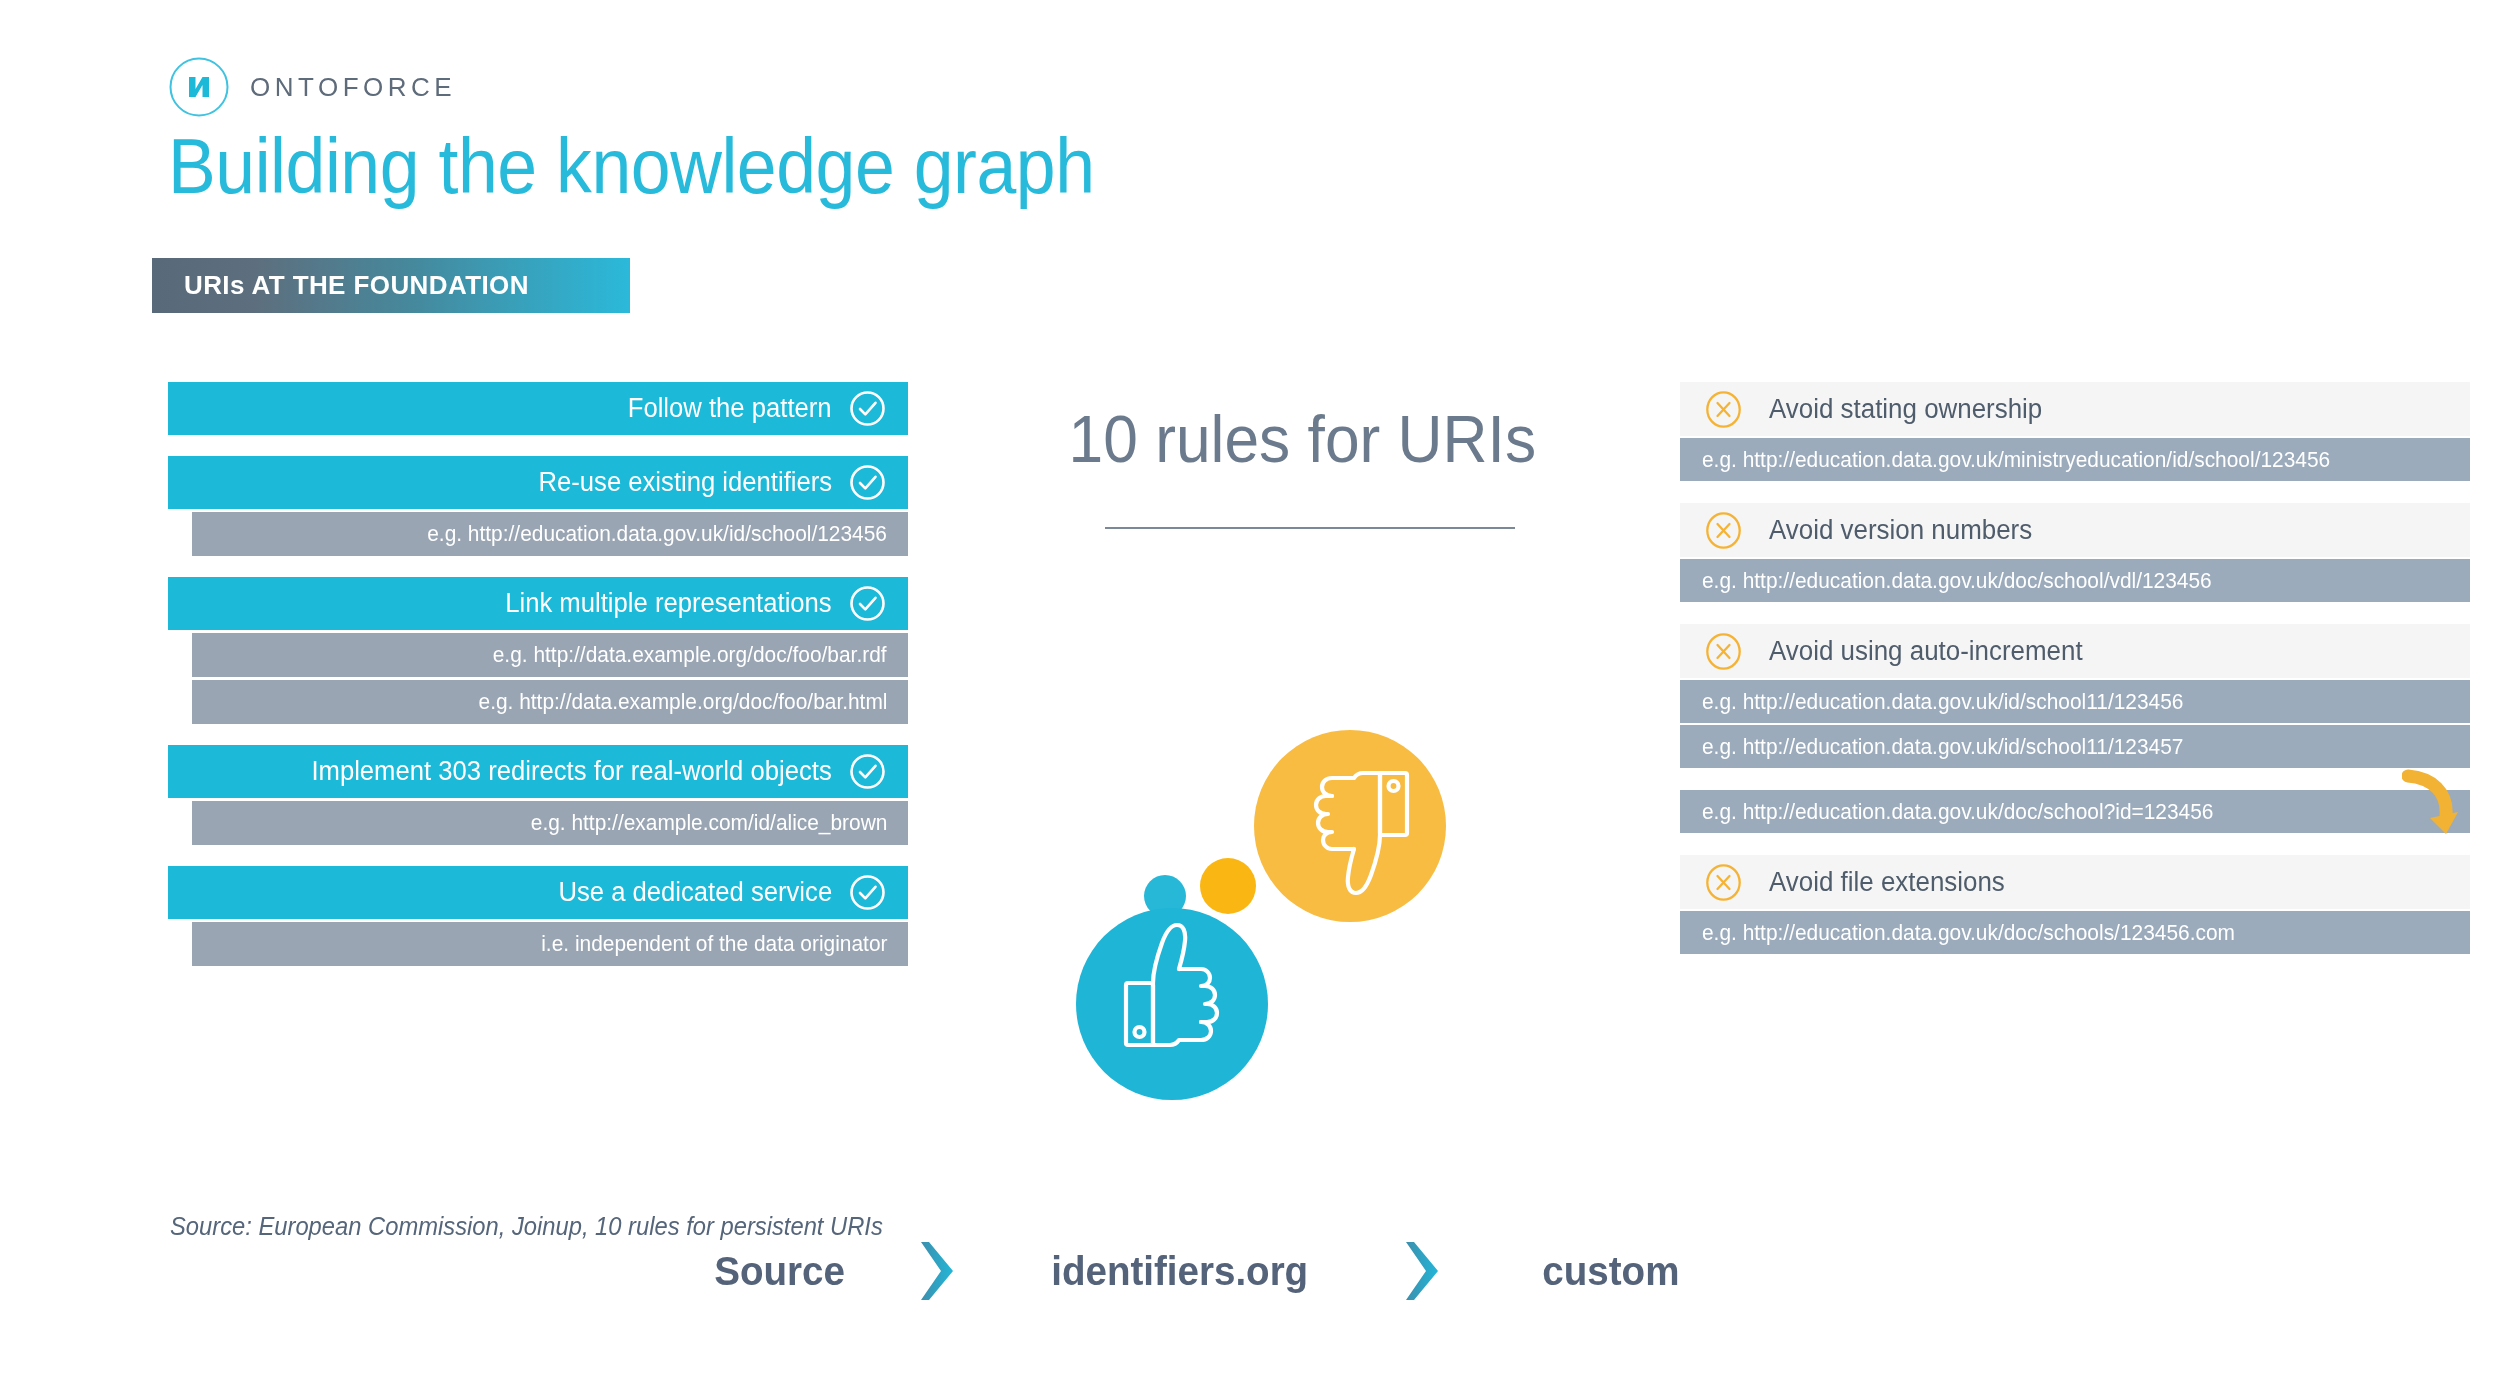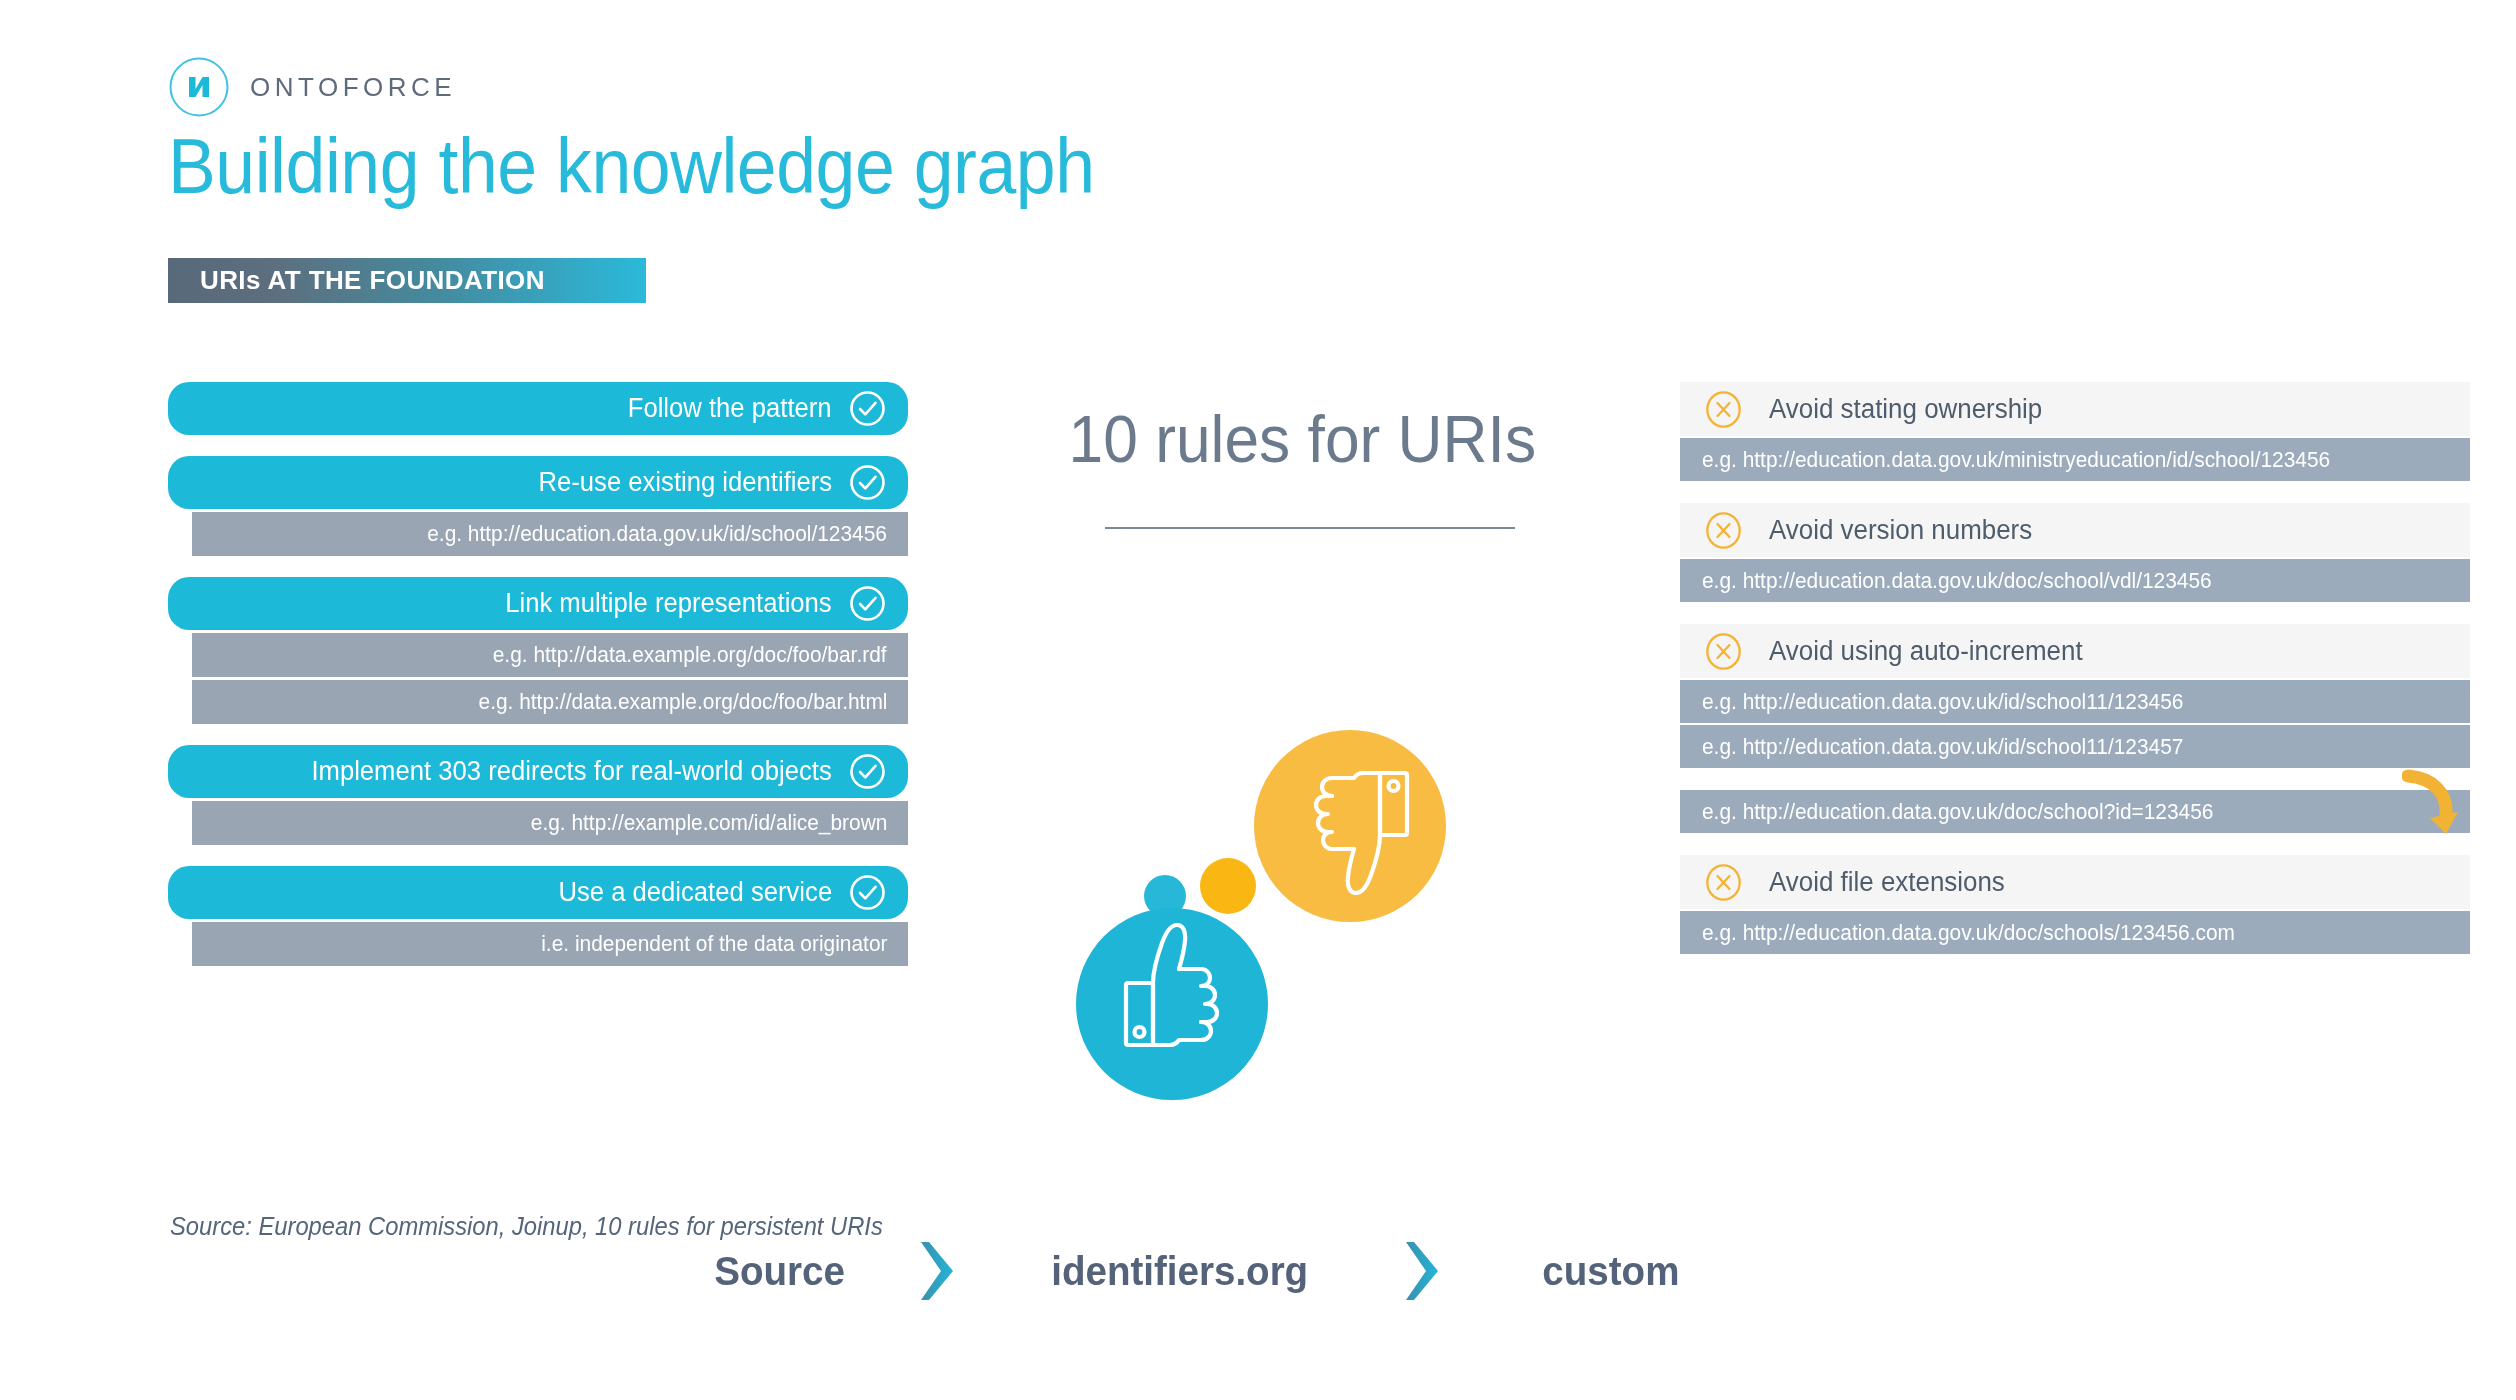--- a/index.html
+++ b/index.html
@@ -47,24 +47,24 @@
     color: #28bada;
     font-weight: 400;
     letter-spacing: -0.5px;
     white-space: nowrap;
     transform: scaleX(0.93);
     transform-origin: left top;
   }
 
   #section-badge {
     position: absolute;
-    left: 168px;
+    left: 152px;
     top: 258px;
     width: 478px;
-    height: 45px;
+    height: 55px;
     background: linear-gradient(90deg, #58697a 0%, #5d6f7e 22%, #45899d 55%, #2bb9da 100%);
     display: flex;
     align-items: center;
   }
   #section-badge span {
     color: #ffffff;
     font-weight: bold;
     font-size: 26px;
     letter-spacing: 0.4px;
     margin-left: 32px;
@@ -85,21 +85,20 @@
     background: #1cb9d9;
     height: 53px;
     display: flex;
     align-items: center;
     justify-content: flex-end;
     padding-right: 22px;
     box-sizing: border-box;
     width: 740px;
     position: relative;
     left: 0;
-    border-radius: 21px;
   }
   .do-head-label {
     color: #ffffff;
     font-size: 27px;
     white-space: nowrap;
     transform: scaleX(0.95);
     transform-origin: right center;
   }
   .check-icon {
     width: 37px;

